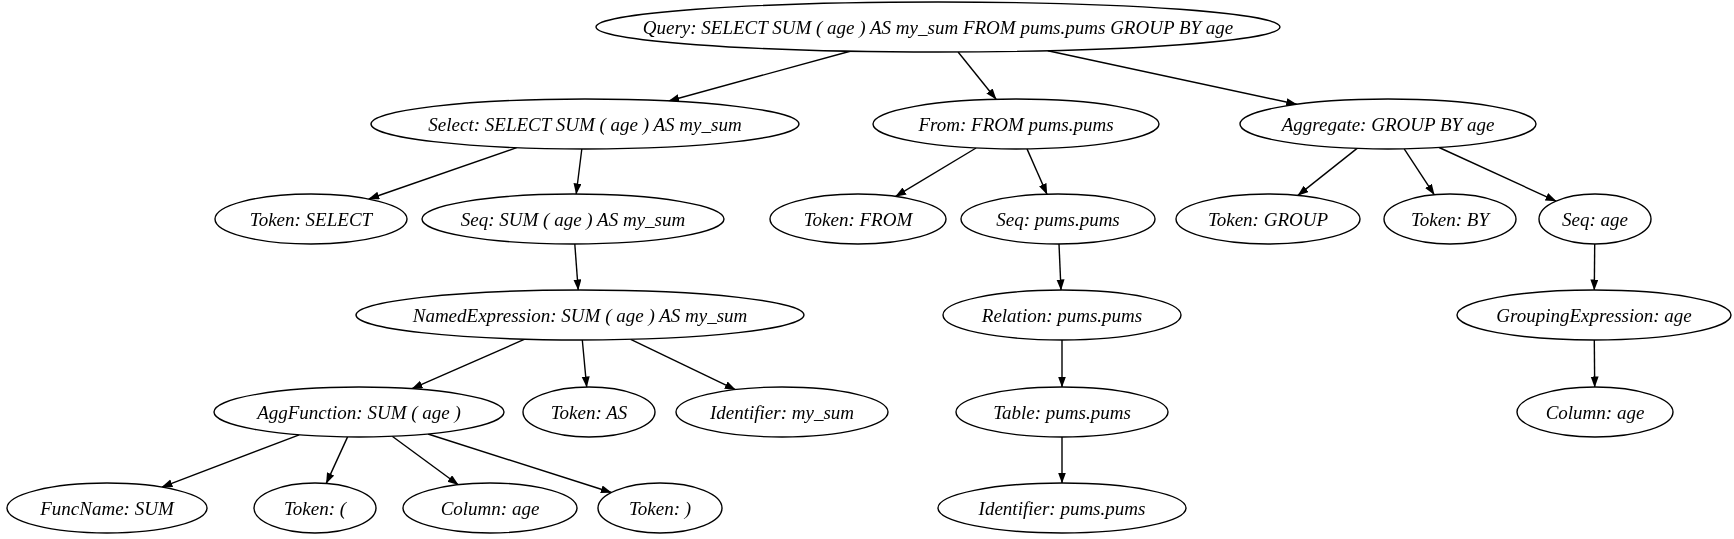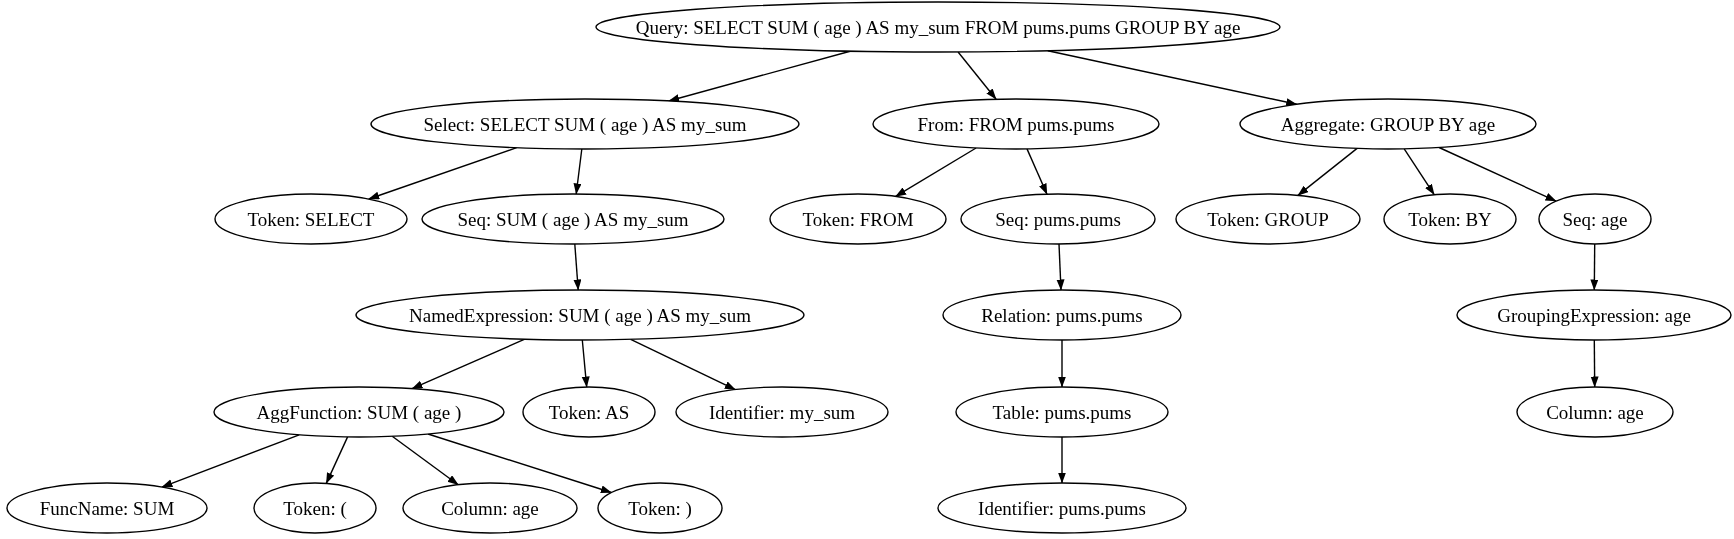--- a/index.html
+++ b/index.html
@@ -6,20 +6,21 @@
     margin: 0;
     padding: 0;
     background: #ffffff;
   }
   .canvas {
     position: relative;
     width: 1734px;
     height: 539px;
     background: #ffffff;
     overflow: hidden;
+    font-style: italic;
   }
   svg text {
     font-family: "Liberation Serif", "DejaVu Serif", serif;
     fill: #000000;
   }
 </style>
 </head>
 <body>
 
 <div class="canvas">

